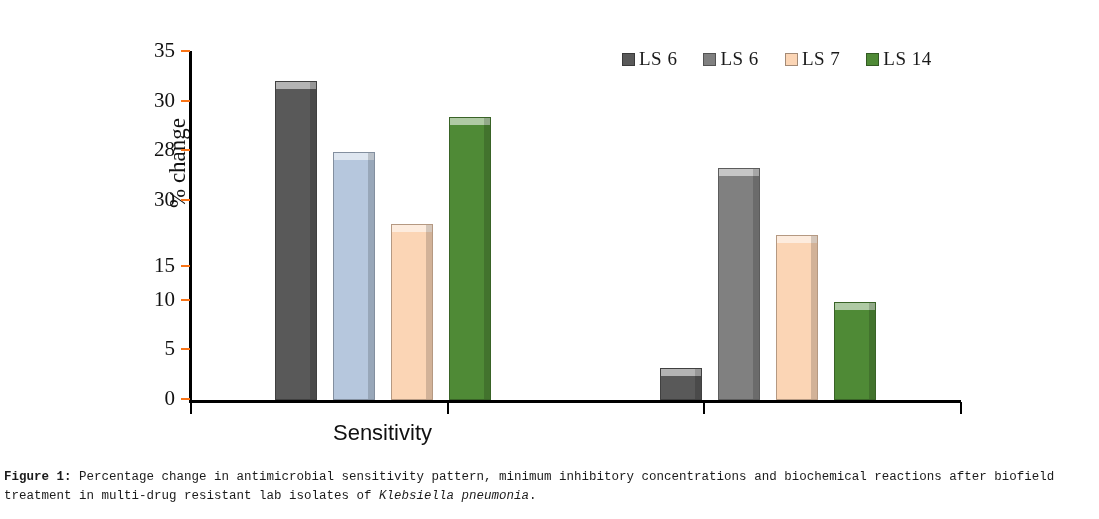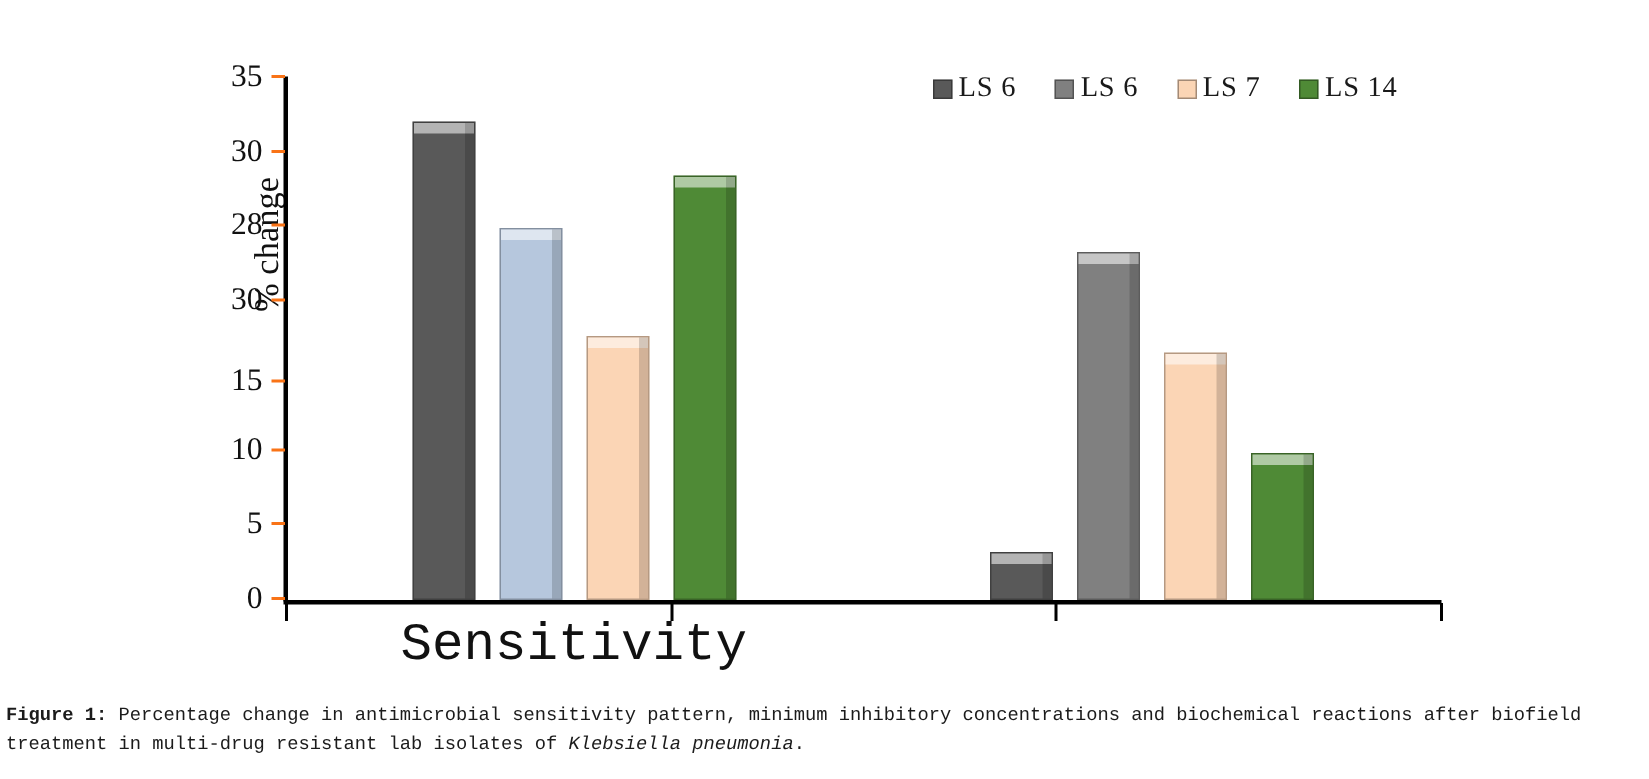--- a/index.html
+++ b/index.html
@@ -162,25 +162,25 @@
     position: absolute;
     right: 0; top: 0;
     width: 6px;
     height: 100%;
     background: rgba(0,0,0,0.16);
   }
 
   .group-label {
     position: absolute;
     left: 0;
-    top: 358px;
+    top: 368px;
     width: 100%;
     text-align: center;
-    font-family: Liberation Mono, monospace;
-    font-size: 35px;
+    font-family: Liberation Sans, sans-serif;
+    font-size: 22px;
     color: #111;
   }
 
   
   .caption {
     position: absolute;
     left: 4px;
     top: 468px;
     width: 1090px;
     font-family: Liberation Mono, monospace;
@@ -226,21 +226,21 @@
       <div id="ytick-host">
           <div class="ytick" style="bottom: 0px;">
             <span class="ytick-label">0</span>
           </div>
           <div class="ytick" style="bottom: 49.7143px;">
             <span class="ytick-label">5</span>
           </div>
           <div class="ytick" style="bottom: 99.4286px;">
             <span class="ytick-label">10</span>
           </div>
-          <div class="ytick" style="bottom: 145px;">
+          <div class="ytick" style="bottom: 133px;">
             <span class="ytick-label">15</span>
           </div>
           <div class="ytick" style="bottom: 198.857px;">
             <span class="ytick-label">30</span>
           </div>
           <div class="ytick" style="bottom: 248.571px;">
             <span class="ytick-label">28</span>
           </div>
           <div class="ytick" style="bottom: 298.286px;">
             <span class="ytick-label">30</span>

